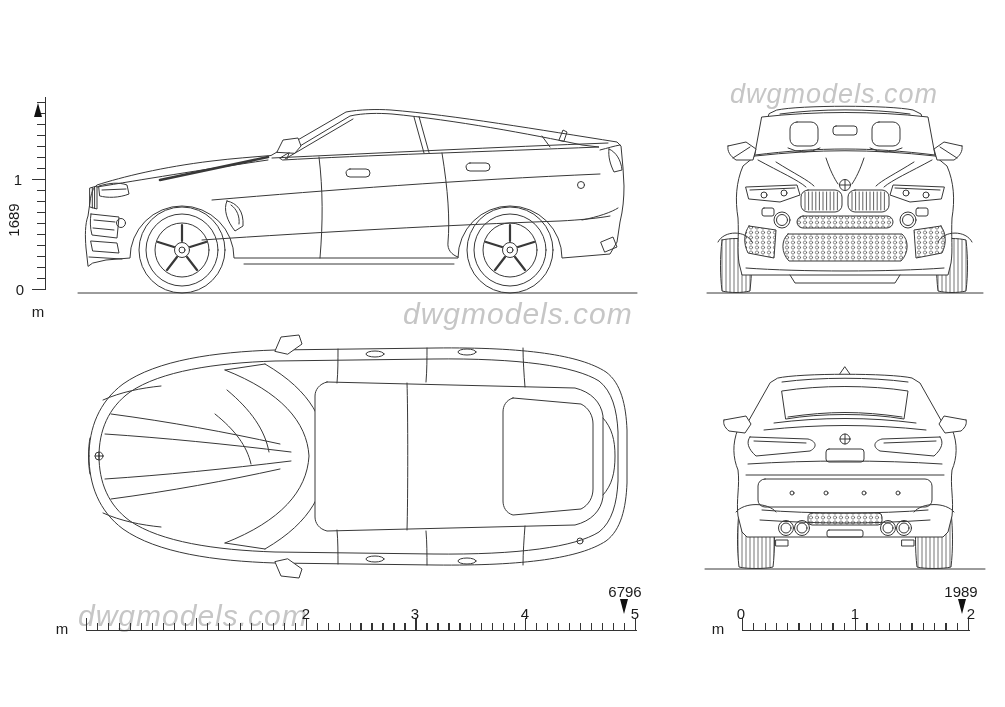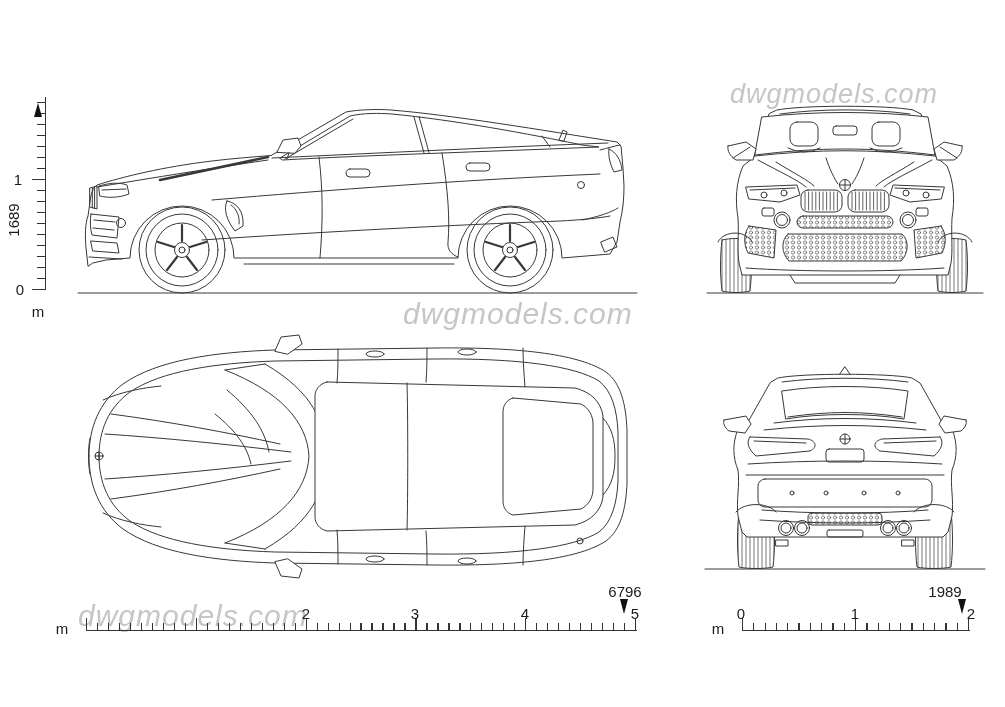--- a/index.html
+++ b/index.html
@@ -53,21 +53,21 @@
   #ruler-hl .t4{left:424px;top:23px;width:30px;}
   #ruler-hl .t5{left:534px;top:23px;width:30px;}
   #ruler-hl .dim{left:517px;top:1px;width:44px;}
   #ruler-hl .harrow{left:534px;}
   #ruler-hr{left:742px;top:583px;width:228px;height:50px;}
   #ruler-hr .hminor{background:repeating-linear-gradient(90deg,#333 0 1.2px,transparent 1.2px 11.3px);}
   #ruler-hr .hmajor{background:repeating-linear-gradient(90deg,#333 0 1.2px,transparent 1.2px 113px);}
   #ruler-hr .t0{left:-16px;top:23px;width:30px;}
   #ruler-hr .t1{left:98px;top:23px;width:30px;}
   #ruler-hr .t2{left:214px;top:23px;width:30px;}
-  #ruler-hr .dim{left:181px;top:1px;width:44px;}
+  #ruler-hr .dim{left:197px;top:1px;width:44px;}
   #ruler-hr .harrow{left:215.5px;}
   .munit{position:absolute;z-index:3;font-size:15px;width:20px;text-align:center;color:#1b1b1b;}
   #m-left{left:52px;top:620px;}
   #m-right{left:708px;top:620px;}
 </style>
 </head>
 <body>
 
 <div class="canvas">
 

